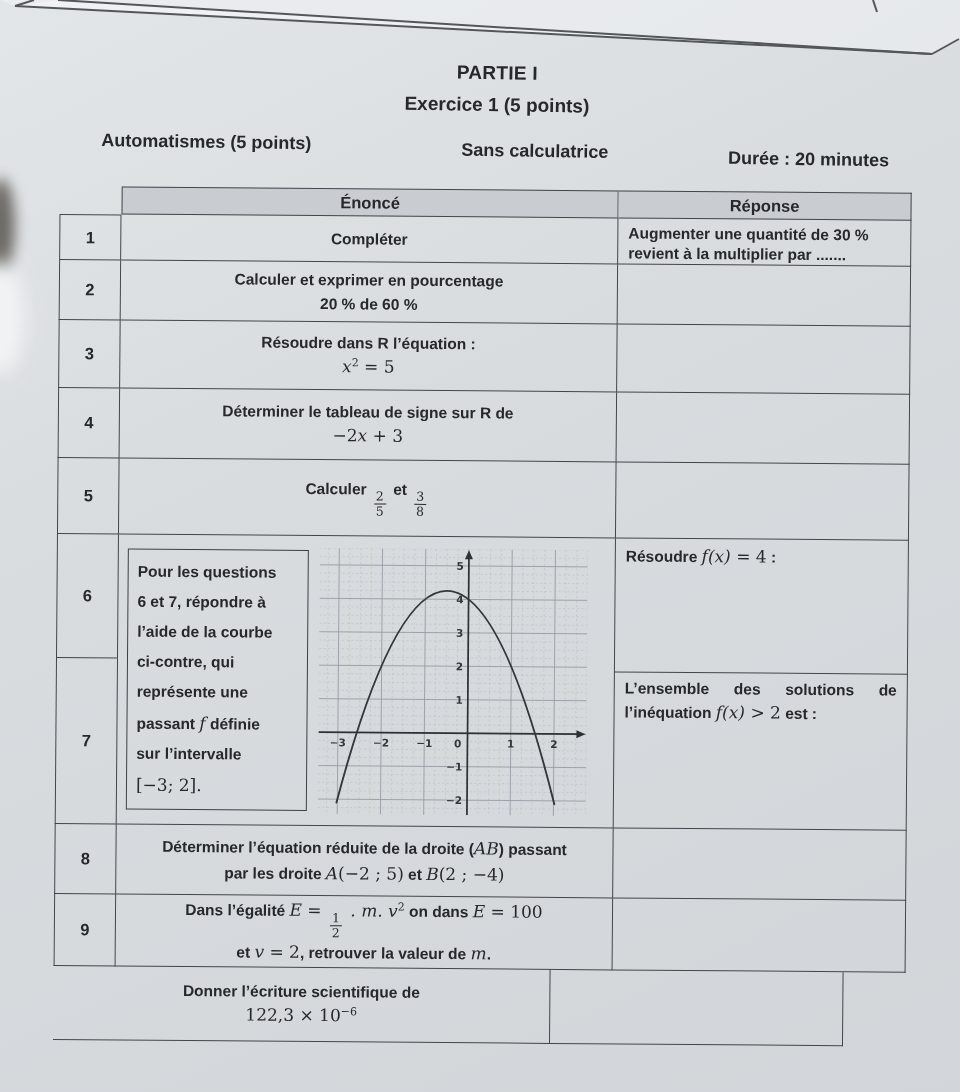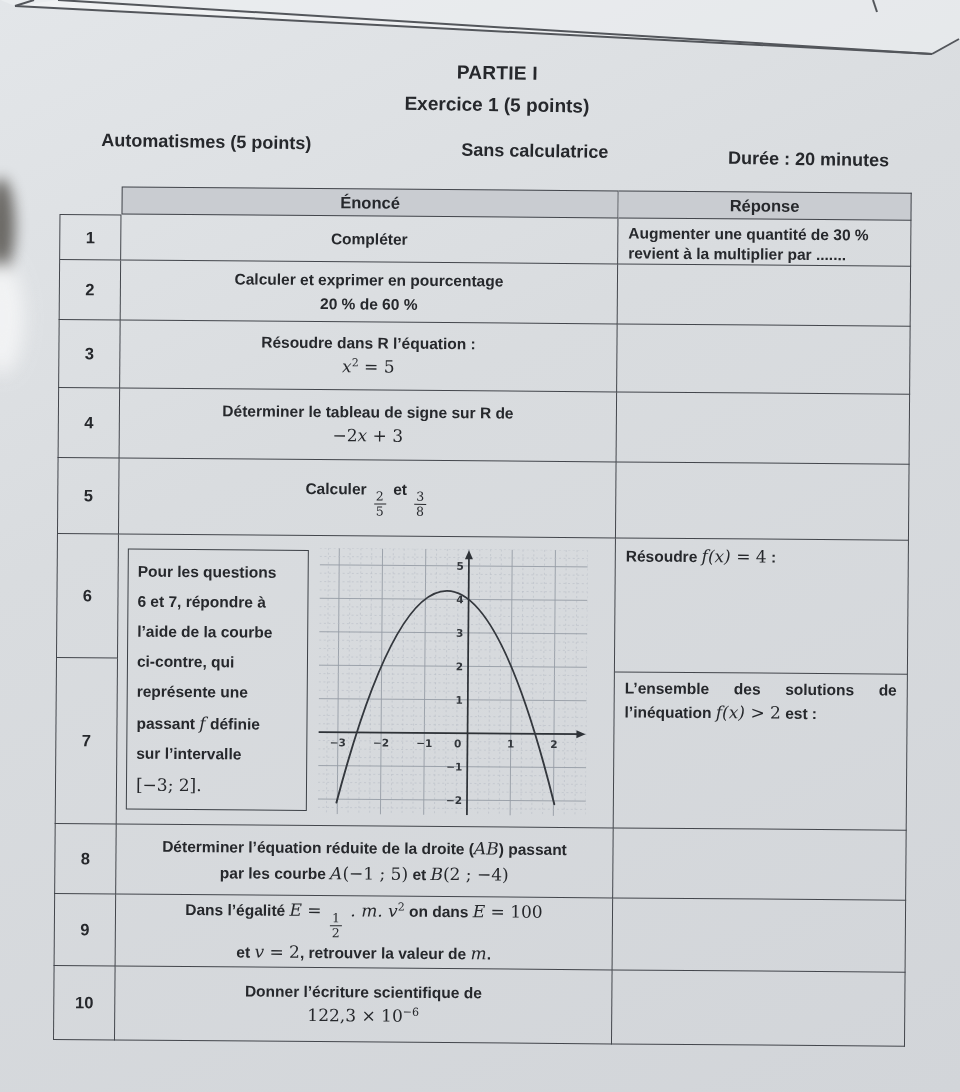--- a/index.html
+++ b/index.html
@@ -238,39 +238,38 @@
       <div class="cell resp resp-top just" style="height:156px;line-height:1.45;">
           <div class="tl"><span class="pt">L’ensemble des solutions de l’inéquation </span><span class="m">f(x)</span><span class="mn"> &gt; 2</span><span class="pt"> est :</span></div>
         </div>
     </div>
   </div>
 
   <div class="row" style="height:70px">
     <div class="cell num bl">8</div>
     <div class="cell enonce">
         <div class="tl"><span class="pt">Déterminer l’équation réduite de la droite (</span><span class="m">AB</span><span class="pt">) passant</span></div>
-        <div class="tl"><span class="pt">par les courbe </span><span class="m">A</span><span class="mn">(−1 ; 5)</span><span class="pt"> et </span><span class="m">B</span><span class="mn">(2 ; −4)</span></div>
+        <div class="tl"><span class="pt">par les droite </span><span class="m">A</span><span class="mn">(−2 ; 5)</span><span class="pt"> et </span><span class="m">B</span><span class="mn">(2 ; −4)</span></div>
       </div>
     <div class="cell resp"></div>
   </div>
 
   <div class="row" style="height:72px">
     <div class="cell num bl">9</div>
     <div class="cell enonce">
         <div class="tl"><span class="pt">Dans l’égalité </span><span class="m">E</span><span class="mn"> = </span><span class="frac">
             <span class="fn">1</span>
             <span class="fd">2</span>
           </span><span class="m"> . m. v</span><span class="sup">2</span><span class="pt">  on dans </span><span class="m">E</span><span class="mn"> = 100</span></div>
         <div class="tl"><span class="pt">et </span><span class="m">v</span><span class="mn"> = 2</span><span class="pt">, retrouver la valeur de </span><span class="m">m</span><span class="pt">.</span></div>
       </div>
     <div class="cell resp"></div>
   </div>
 
   <div class="row" style="height:74px">
-    <div class="cell num bl">10</div>
     <div class="cell enonce">
         <div class="tl"><span class="pt">Donner l’écriture scientifique de</span></div>
         <div class="tl"><span class="mn">122,3 × 10</span><span class="sup">−6</span></div>
       </div>
     <div class="cell resp"></div>
   </div>
 
 </div>
 
 </body></html>

